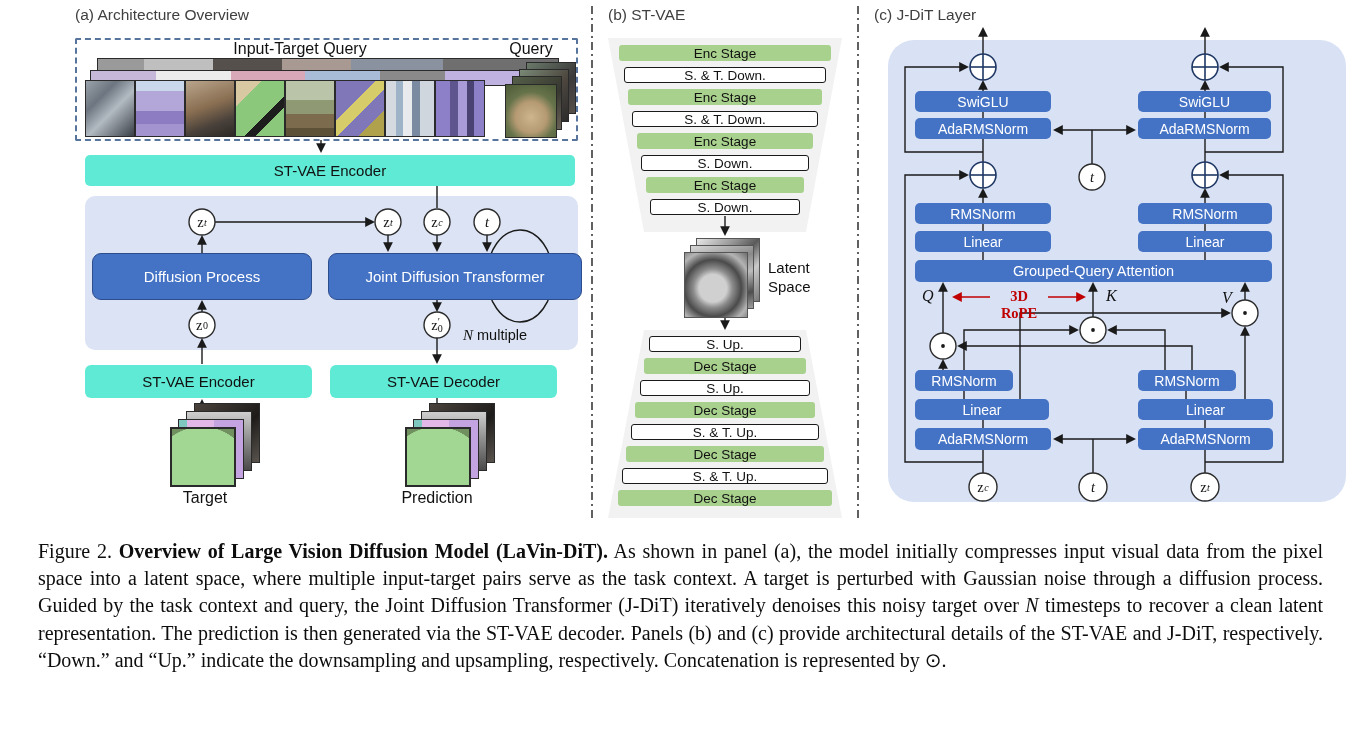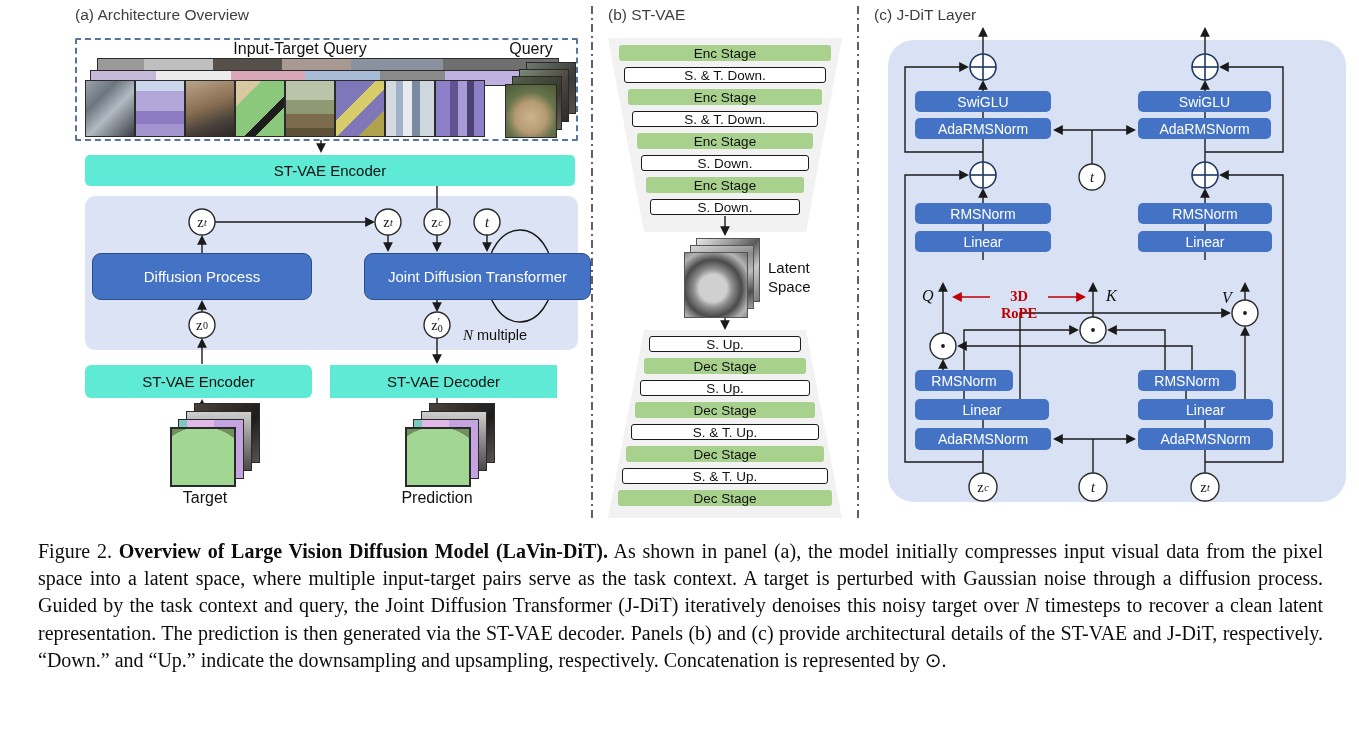--- a/index.html
+++ b/index.html
@@ -201,30 +201,30 @@
   <div class="abs fg tile" style="left:519px;top:69px;width:50px;height:53px;background:linear-gradient(135deg,#7a8a77,#4c463e 55%,#2c2c2c);"></div>
   <div class="abs fg tile" style="left:512px;top:76px;width:50px;height:54px;background:linear-gradient(135deg,#55604a,#383830 60%,#6a6258);"></div>
   <div class="abs fg tile" style="left:505px;top:84px;width:52px;height:54px;border-width:1.5px;background:radial-gradient(circle at 50% 62%,#cdb58d 0%,#b59a73 38%,#66734a 62%,#4c5a38 100%);"></div>
 
   <div class="abs fg greenbar" style="left:85px;top:155px;width:490px;height:31px;">
     <span>ST-VAE Encoder</span>
   </div>
   <div class="abs fg bluebox" style="left:92px;top:253px;width:220px;height:47px;">
     <span>Diffusion Process</span>
   </div>
-  <div class="abs fg bluebox" style="left:328px;top:253px;width:227px;height:47px;margin-left:36px;">
+  <div class="abs fg bluebox" style="left:328px;top:253px;width:254px;height:47px;">
     <span>Joint Diffusion Transformer</span>
   </div>
   <div class="abs fg ntime" style="left:463px;top:327px;">
     <span class="nit">N</span><span> multiple</span>
   </div>
   <div class="abs fg greenbar" style="left:85px;top:365px;width:227px;height:33px;border-radius:6px;">
     <span>ST-VAE Encoder</span>
   </div>
-  <div class="abs fg greenbar" style="left:330px;top:365px;width:227px;height:33px;border-radius:0;">
+  <div class="abs fg greenbar" style="left:330px;top:365px;width:227px;height:33px;border-radius:6px;">
     <span>ST-VAE Decoder</span>
   </div>
 
   <div class="abs node-lab" style="left:186px;top:211px;width:32px;height:22px;">
     <span>z</span>
       <sub>t</sub>
   </div>
   <div class="abs node-lab" style="left:372px;top:211px;width:32px;height:22px;">
     <span>z</span>
       <sub>t</sub>
@@ -337,20 +337,23 @@
   <div class="abs fg cbox" style="left:915px;top:231px;width:136px;height:21px;">
       <span>Linear</span>
     </div>
   <div class="abs fg cbox" style="left:1138px;top:203px;width:134px;height:21px;">
       <span>RMSNorm</span>
     </div>
   <div class="abs fg cbox" style="left:1138px;top:231px;width:134px;height:21px;">
       <span>Linear</span>
     </div>
 
+  <div class="abs fg cbox" style="left:915px;top:260px;width:357px;height:22px;font-size:14.5px;">
+      <span>Grouped-Query Attention</span>
+    </div>
 
   <div class="abs fg mathlab" style="left:922px;top:287px;">Q</div>
   <div class="abs fg mathlab" style="left:1106px;top:287px;">K</div>
   <div class="abs fg mathlab" style="left:1222px;top:289px;">V</div>
   <div class="abs fg rope" style="left:992px;top:288px;width:54px;">3D RoPE</div>
 
   <div class="abs fg cbox" style="left:915px;top:370px;width:98px;height:21px;">
       <span>RMSNorm</span>
     </div>
   <div class="abs fg cbox" style="left:915px;top:399px;width:134px;height:21px;">

